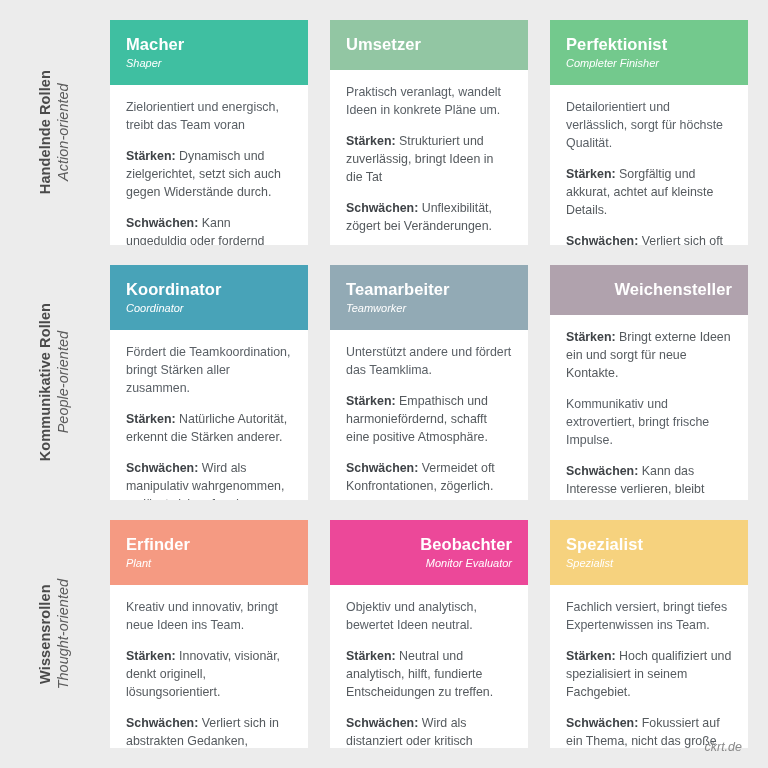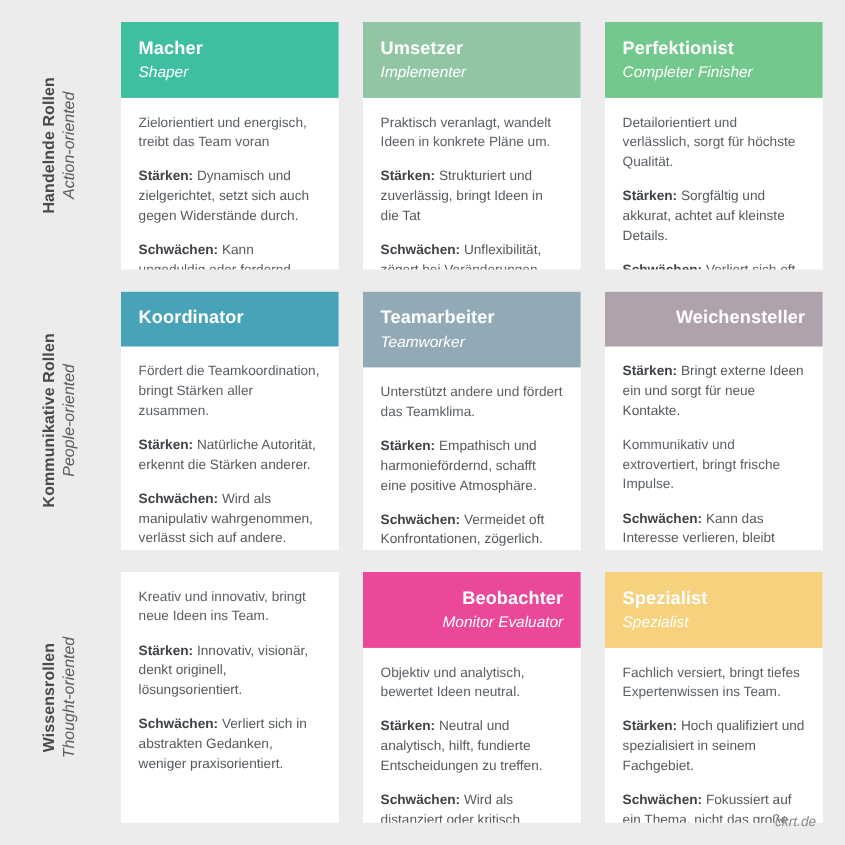--- a/index.html
+++ b/index.html
@@ -64,21 +64,21 @@
     color: #ffffff;
     flex: 0 0 auto;
   }
   .card-title {
     font-size: 16.5px;
     font-weight: bold;
     line-height: 1.25;
     letter-spacing: .1px;
   }
   .card-subtitle {
-    font-size: 14px;
+    font-size: 11px;
     font-style: italic;
     line-height: 1.3;
     margin-top: 1px;
   }
   .card-body {
     padding: 14px 16px 12px 16px;
     color: #555a5e;
     font-size: 12.4px;
     line-height: 1.45;
     flex: 1 1 auto;
@@ -127,21 +127,20 @@
       <div class="card-body">
         <p class="para lead">Zielorientiert und energisch, treibt das Team voran</p>
         <p class="para"><b>Stärken:</b> <span>Dynamisch und zielgerichtet, setzt sich auch gegen Widerstände durch.</span></p>
         <p class="para"><b>Schwächen:</b> <span>Kann ungeduldig oder fordernd wirken.</span></p>
       </div>
     </div>
 
     <div class="card">
       <div class="card-header" style="background-color: rgb(146, 198, 163);">
         <div class="card-title">Umsetzer</div>
-        <div class="card-subtitle">Implementer</div>
       </div>
       <div class="card-body">
         <p class="para lead">Praktisch veranlagt, wandelt Ideen in konkrete Pläne um.</p>
         <p class="para"><b>Stärken:</b> <span>Strukturiert und zuverlässig, bringt Ideen in die Tat</span></p>
         <p class="para"><b>Schwächen:</b> <span>Unflexibilität, zögert bei Veränderungen.</span></p>
       </div>
     </div>
 
     <div class="card">
       <div class="card-header" style="background-color: rgb(115, 201, 141);">
@@ -158,20 +157,21 @@
     <div class="cat-label">
       <div class="cat-label-inner">
         <div class="cat-de">Kommunikative Rollen</div>
         <div class="cat-en">People-oriented</div>
       </div>
     </div>
 
     <div class="card">
       <div class="card-header" style="background-color: rgb(72, 163, 184);">
         <div class="card-title">Koordinator</div>
+        <div class="card-subtitle">Coordinator</div>
       </div>
       <div class="card-body">
         <p class="para lead">Fördert die Teamkoordination, bringt Stärken aller zusammen.</p>
         <p class="para"><b>Stärken:</b> <span>Natürliche Autorität, erkennt die Stärken anderer.</span></p>
         <p class="para"><b>Schwächen:</b> <span>Wird als manipulativ wahrgenommen, verlässt sich auf andere.</span></p>
       </div>
     </div>
 
     <div class="card">
       <div class="card-header" style="background-color: rgb(146, 170, 181);">
@@ -197,20 +197,24 @@
     </div>
 
     <div class="cat-label">
       <div class="cat-label-inner">
         <div class="cat-de">Wissensrollen</div>
         <div class="cat-en">Thought-oriented</div>
       </div>
     </div>
 
     <div class="card">
+      <div class="card-header" style="background-color: rgb(245, 154, 130);">
+        <div class="card-title">Erfinder</div>
+        <div class="card-subtitle">Plant</div>
+      </div>
       <div class="card-body">
         <p class="para lead">Kreativ und innovativ, bringt neue Ideen ins Team.</p>
         <p class="para"><b>Stärken:</b> <span>Innovativ, visionär, denkt originell, lösungsorientiert.</span></p>
         <p class="para"><b>Schwächen:</b> <span>Verliert sich in abstrakten Gedanken, weniger praxisorientiert.</span></p>
       </div>
     </div>
 
     <div class="card">
       <div class="card-header" style="background-color: #ec4899; text-align: right;">
         <div class="card-title">Beobachter</div>

